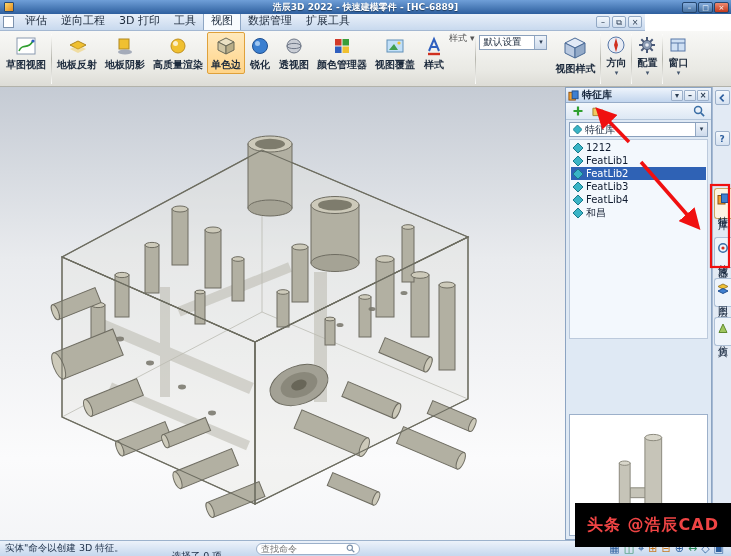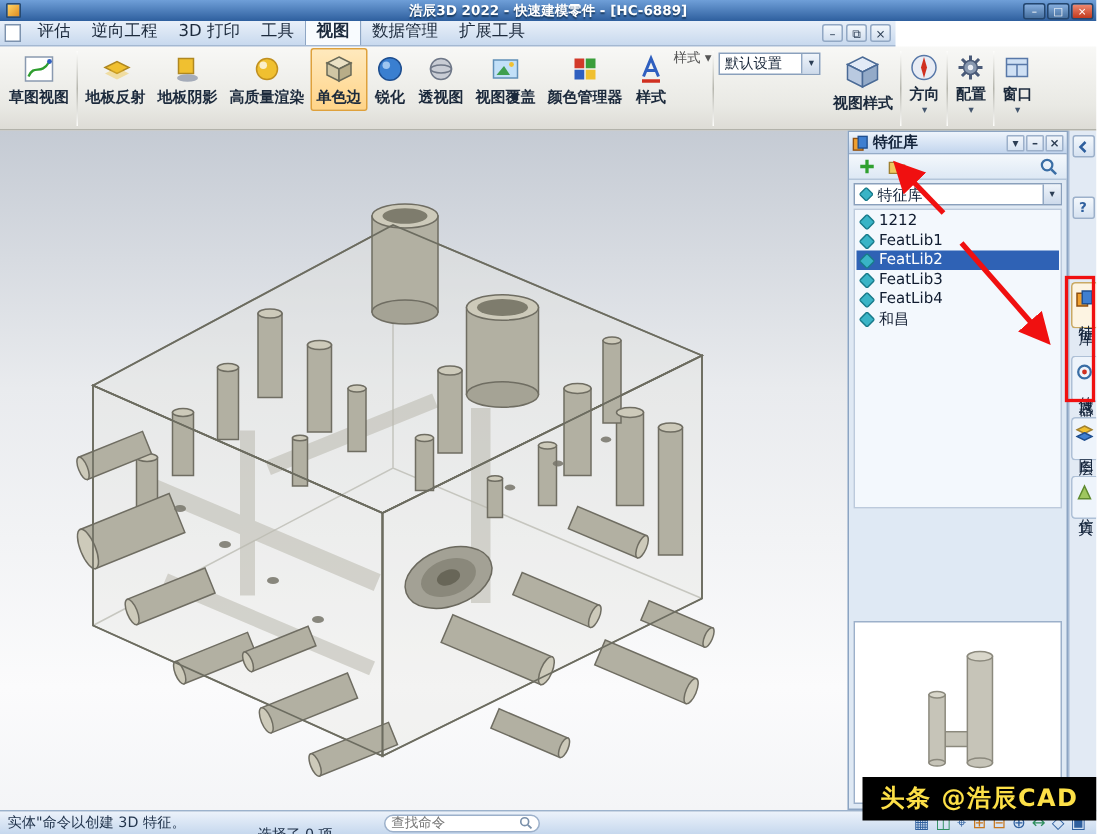--- a/index.html
+++ b/index.html
@@ -8,24 +8,24 @@
 
   
   .titlebar{position:absolute;left:0;top:0;width:731px;height:14px;background:linear-gradient(#6f9fd8,#2e5f9e);display:flex;align-items:center;padding:0 2px;z-index:30;}
   .app-icon{width:10px;height:10px;margin:0 4px 0 2px;background:linear-gradient(135deg,#ffd769,#e08a1e);border:1px solid #274a72;border-radius:1px;}
   .titlebar .ttext{position:absolute;left:50%;transform:translateX(-50%);color:#fff;font-size:9px;font-weight:bold;white-space:nowrap;text-shadow:0 1px 1px #1a3a5e;}
   .winbtns{margin-left:auto;display:flex;gap:1px;}
   .wbtn{width:15px;height:11px;font-size:7px;line-height:10px;text-align:center;color:#fff;background:linear-gradient(#86aede,#46709f);border:1px solid #24466e;border-radius:2px;}
   .wbtn.close{background:linear-gradient(#ef8a72,#c23a1e);}
 
   
-  .menubar{position:absolute;top:14px;left:0;width:597px;height:17px;background:linear-gradient(#e9f0f9,#c8d9ee);border-bottom:1px solid #a4b8d2;display:flex;align-items:flex-end;font-size:11px;color:#1c2a3c;z-index:29;}
+  .menubar{position:absolute;top:14px;left:0;width:645px;height:17px;background:linear-gradient(#e9f0f9,#c8d9ee);border-bottom:1px solid #a4b8d2;display:flex;align-items:flex-end;font-size:11px;color:#1c2a3c;z-index:29;}
   .menu-app-icon{width:11px;height:12px;margin:0 4px 2px 3px;background:#fff;border:1px solid #7c92ae;}
   .mtab{padding:1px 7px 2px;white-space:nowrap;}
-  .mtab.active{background:#f8fbfe;border:1px solid #8ea6c4;border-bottom:none;border-radius:2px 2px 0 0;font-weight:bold;}
+  .mtab.active{background:#f8fbfe;border:1px solid #8ea6c4;border-bottom:none;border-radius:2px 2px 0 0;font-weight:normal;}
   .menu-right{margin-left:auto;display:flex;align-items:center;gap:2px;padding:0 3px 2px 0;}
   .mwbtn{width:14px;height:12px;font-size:8px;line-height:11px;text-align:center;color:#2c3e54;background:linear-gradient(#f4f8fc,#d2dfef);border:1px solid #92a8c4;border-radius:2px;}
 
   
   .ribbon{position:absolute;top:31px;left:0;width:731px;height:56px;background:linear-gradient(#f8f8f6,#e9e9e4 72%,#dddcd6);border-bottom:1px solid #b2b2aa;display:flex;padding:1px 2px 0;z-index:28;}
   .rgroup{display:flex;flex-direction:row;}
   .grow{display:flex;align-items:flex-start;flex:1;}
   .glabel{height:11px;font-size:9px;color:#555;white-space:nowrap;}
   .rsep{width:1px;margin:2px 1px;background:linear-gradient(#fdfdfb,#b6b6ae,#fdfdfb);}
   .rbtn{display:flex;flex-direction:column;align-items:center;padding:2px 3px 1px;border:1px solid transparent;border-radius:2px;}
@@ -76,21 +76,21 @@
   .statusbar{position:absolute;left:0;bottom:0;width:731px;height:16px;background:linear-gradient(#ecf2fa,#c6d8ee);border-top:1px solid #9cb2cc;display:flex;align-items:center;padding:0 5px;font-size:9.5px;color:#22344c;z-index:35;}
   .ssel{margin-left:48px;margin-top:16px;}
   .ssearch{margin-left:34px;width:104px;height:12px;background:#fff;border:1px solid #9cb0ca;border-radius:6px;display:flex;align-items:center;padding:0 4px;}
   .ssearch input{flex:1;min-width:0;border:none;outline:none;background:transparent;font-size:9px;color:#5a6a80;font-family:inherit;}
   .ssearch svg{width:9px;height:9px;flex:none;}
   .sicons{margin-left:auto;display:flex;gap:4px;align-items:center;padding-right:2px;}
   .sic{font-size:11px;line-height:14px;color:#2e5f9e;}
   .sic.g{color:#2f8f5f;} .sic.o{color:#c87820;}
 
   
-  .watermark{position:absolute;right:0;bottom:9px;height:29px;background:#000;color:#fde047;display:flex;align-items:center;padding:0 12px;font-size:16px;font-weight:bold;letter-spacing:1px;z-index:40;white-space:nowrap;}
+  .watermark{position:absolute;right:0;bottom:9px;height:44px;background:#000;color:#ef4444;display:flex;align-items:center;padding:0 12px;font-size:16px;font-weight:bold;letter-spacing:1px;z-index:40;white-space:nowrap;}
 
   
   .annotations{position:absolute;left:0;top:0;width:731px;height:556px;z-index:50;pointer-events:none;}
 </style>
 </head>
 <body>
 
 <div class="titlebar">
   <span class="app-icon"></span>
   <span class="ttext">浩辰3D 2022 - 快速建模零件 - [HC-6889]</span>
@@ -175,34 +175,34 @@
       </div>
       <div class="rbtn">
         <svg class="i22" viewBox="0 0 22 22">
             <circle cx="11" cy="11" r="7" fill="#c9cdd5" stroke="#6f7888"></circle>
             <ellipse cx="11" cy="11" rx="7" ry="2.6" fill="none" stroke="#6f7888"></ellipse>
           </svg>
         <span class="lbl">透视图</span>
       </div>
       <div class="rbtn">
         <svg class="i22" viewBox="0 0 22 22">
-            <rect x="3" y="5" width="16" height="12" fill="#c2e0f8" stroke="#6090b8"></rect>
-            <polygon points="5,15 10,9 14,15" fill="#3f9f4f"></polygon>
-            <circle cx="15" cy="8" r="1.6" fill="#f0c030"></circle>
-          </svg>
-        <span class="lbl">视图覆盖</span>
-      </div>
-      <div class="rbtn">
-        <svg class="i22" viewBox="0 0 22 22">
             <rect x="4" y="4" width="6.5" height="6.5" fill="#d23a2a"></rect>
             <rect x="11.5" y="4" width="6.5" height="6.5" fill="#3a9e3a"></rect>
             <rect x="4" y="11.5" width="6.5" height="6.5" fill="#2f5fbf"></rect>
             <rect x="11.5" y="11.5" width="6.5" height="6.5" fill="#f0c030"></rect>
           </svg>
         <span class="lbl">颜色管理器</span>
+      </div>
+      <div class="rbtn">
+        <svg class="i22" viewBox="0 0 22 22">
+            <rect x="3" y="5" width="16" height="12" fill="#c2e0f8" stroke="#6090b8"></rect>
+            <polygon points="5,15 10,9 14,15" fill="#3f9f4f"></polygon>
+            <circle cx="15" cy="8" r="1.6" fill="#f0c030"></circle>
+          </svg>
+        <span class="lbl">视图覆盖</span>
       </div>
       <div class="rbtn">
         <svg class="i22" viewBox="0 0 22 22">
             <path d="M6 16 L11 4 L16 16 M8.2 12 H13.8" stroke="#2f5fbf" stroke-width="2" fill="none"></path>
             <path d="M5 19 H17" stroke="#d03020" stroke-width="2.4"></path>
           </svg>
         <span class="lbl">样式</span>
       </div>
     </div>
     <div class="glabel"><span>样式</span> <span>▾</span></div>

